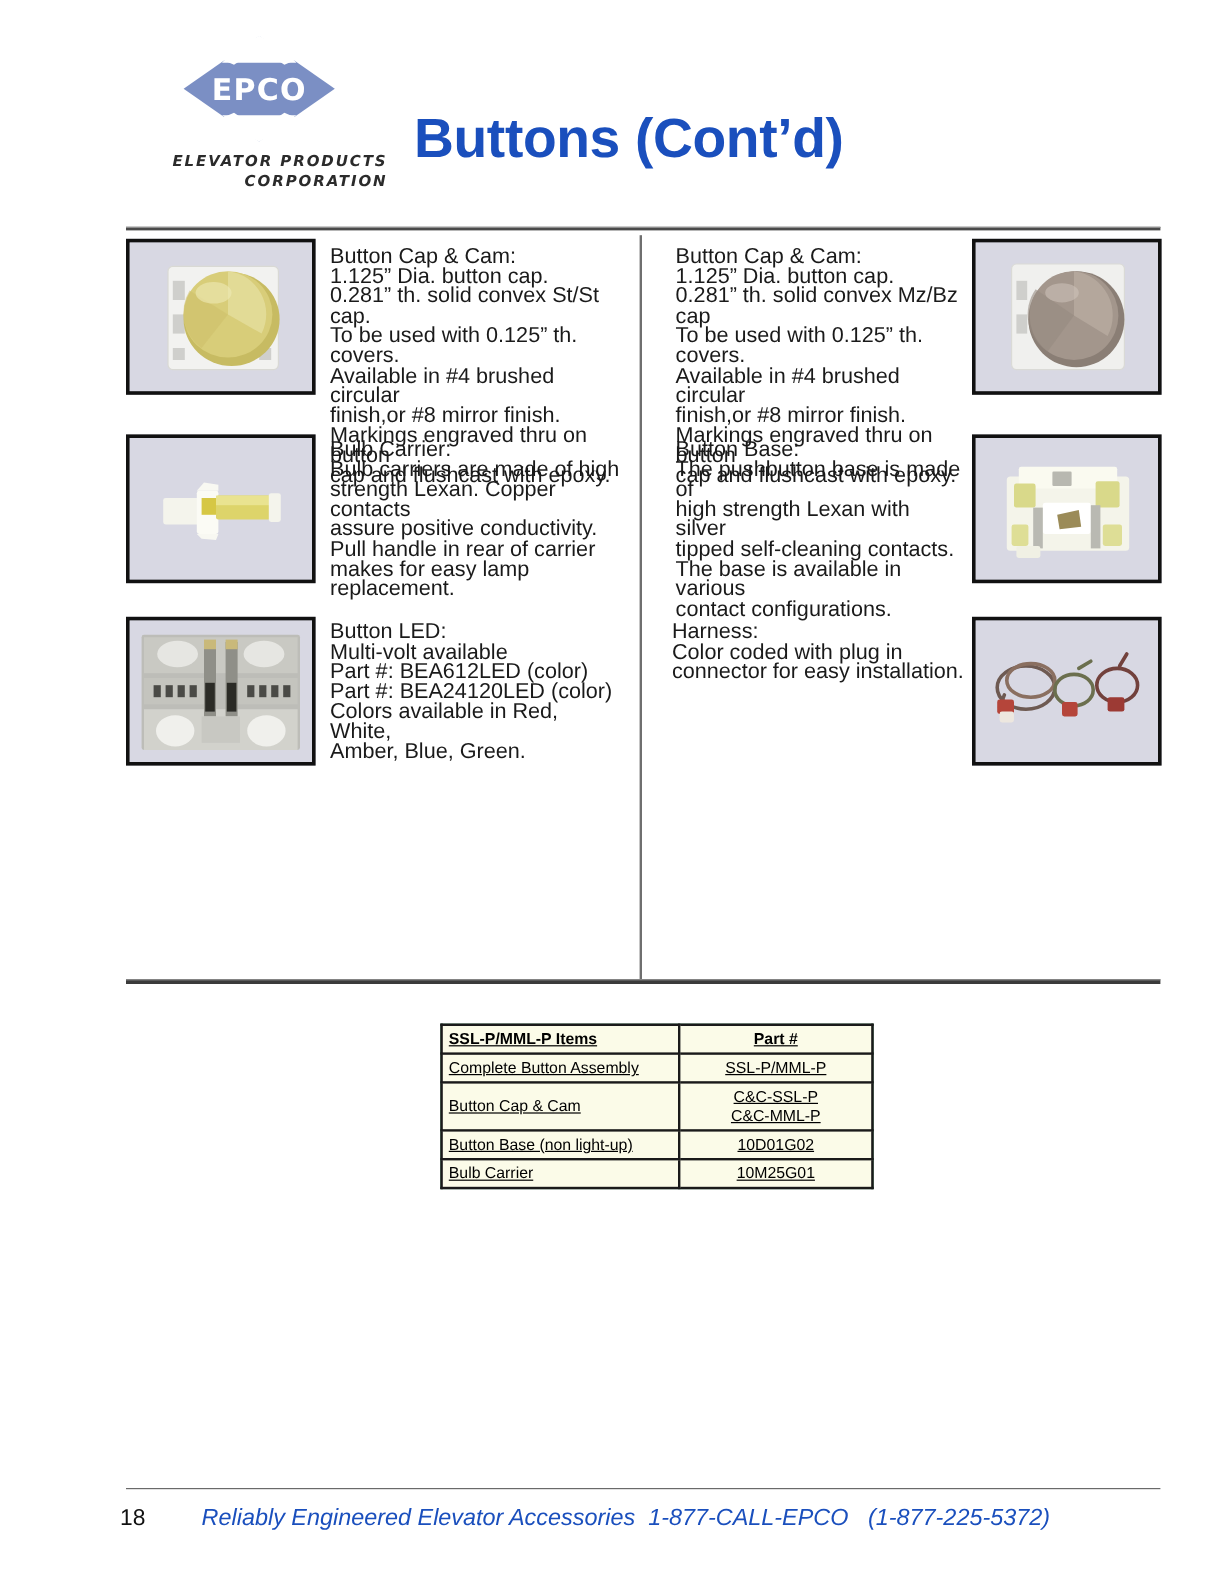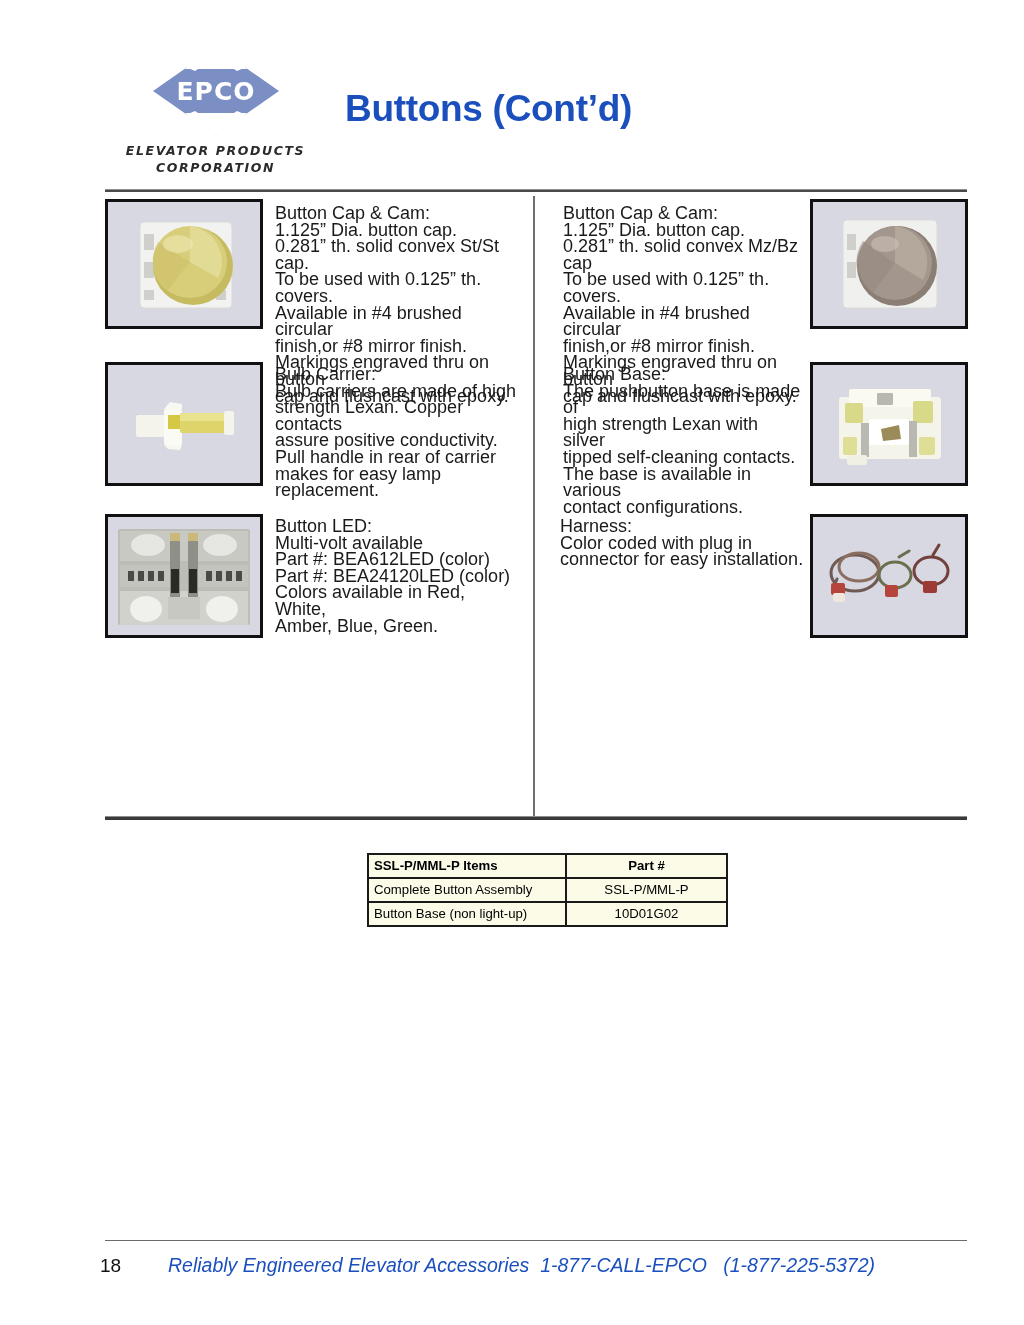--- a/index.html
+++ b/index.html
@@ -17,44 +17,44 @@
   }
 
   
   #header {
     position: absolute;
     left: 0; top: 0;
     width: 1024px; height: 190px;
   }
   #logo-block {
     position: absolute;
-    left: 108px; top: 45px;
+    left: 108px; top: 28px;
     width: 215px;
-    text-align: center;
+    text-align: right;
   }
   #logo-diamond {
     position: relative;
     width: 130px; height: 92px;
     margin: 0 auto;
   }
   #logo-diamond svg { display: block; }
   #logo-wordmark {
     margin-top: 6px;
     font-family: "DejaVu Sans", sans-serif;
     font-size: 12.5px;
     letter-spacing: 1.6px;
     font-weight: 600;
     color: #2b2b2b;
     line-height: 1.35;
     font-style: italic;
   }
   #page-title {
     position: absolute;
     left: 345px; top: 88px;
-    font-size: 37px;
+    font-size: 46px;
     font-weight: bold;
     color: #1a4fbd;
     letter-spacing: -0.3px;
   }
 
   
   .h-rule {
     position: absolute;
     left: 105px;
     width: 862px;
@@ -102,20 +102,21 @@
   #parts-table-wrap {
     position: absolute;
     left: 367px; top: 853px;
     width: 335px;
   }
   table#parts-table {
     border-collapse: collapse;
     width: 335px;
     background: #14532d;
     table-layout: fixed;
+    text-decoration: underline;
   }
   table#parts-table th,
   table#parts-table td {
     border: 2px solid #1a1a1a;
     font-size: 13.2px;
     line-height: 16px;
     padding: 3px 5px;
     color: #000;
     background: #fbfbe8;
   }
@@ -366,22 +367,31 @@
         <th class="col-item">SSL-P/MML-P Items</th>
         <th class="col-part">Part #</th>
       </tr>
     </thead>
     <tbody>
       <tr>
         <td class="col-item">Complete Button Assembly</td>
         <td class="col-part">SSL-P/MML-P</td>
       </tr>
       <tr>
+        <td class="col-item">Button Cap &amp; Cam</td>
+        <td class="col-part two-line">C&amp;C-SSL-P
+C&amp;C-MML-P</td>
+      </tr>
+      <tr>
         <td class="col-item">Button Base (non light-up)</td>
         <td class="col-part">10D01G02</td>
+      </tr>
+      <tr>
+        <td class="col-item">Bulb Carrier</td>
+        <td class="col-part">10M25G01</td>
       </tr>
     </tbody>
   </table>
 </div>
 
 <div id="rule-footer"></div>
 <div id="footer">
   <div id="page-number">18</div>
   <div id="footer-text">Reliably Engineered Elevator Accessories  1-877-CALL-EPCO   (1-877-225-5372)</div>
 </div>

